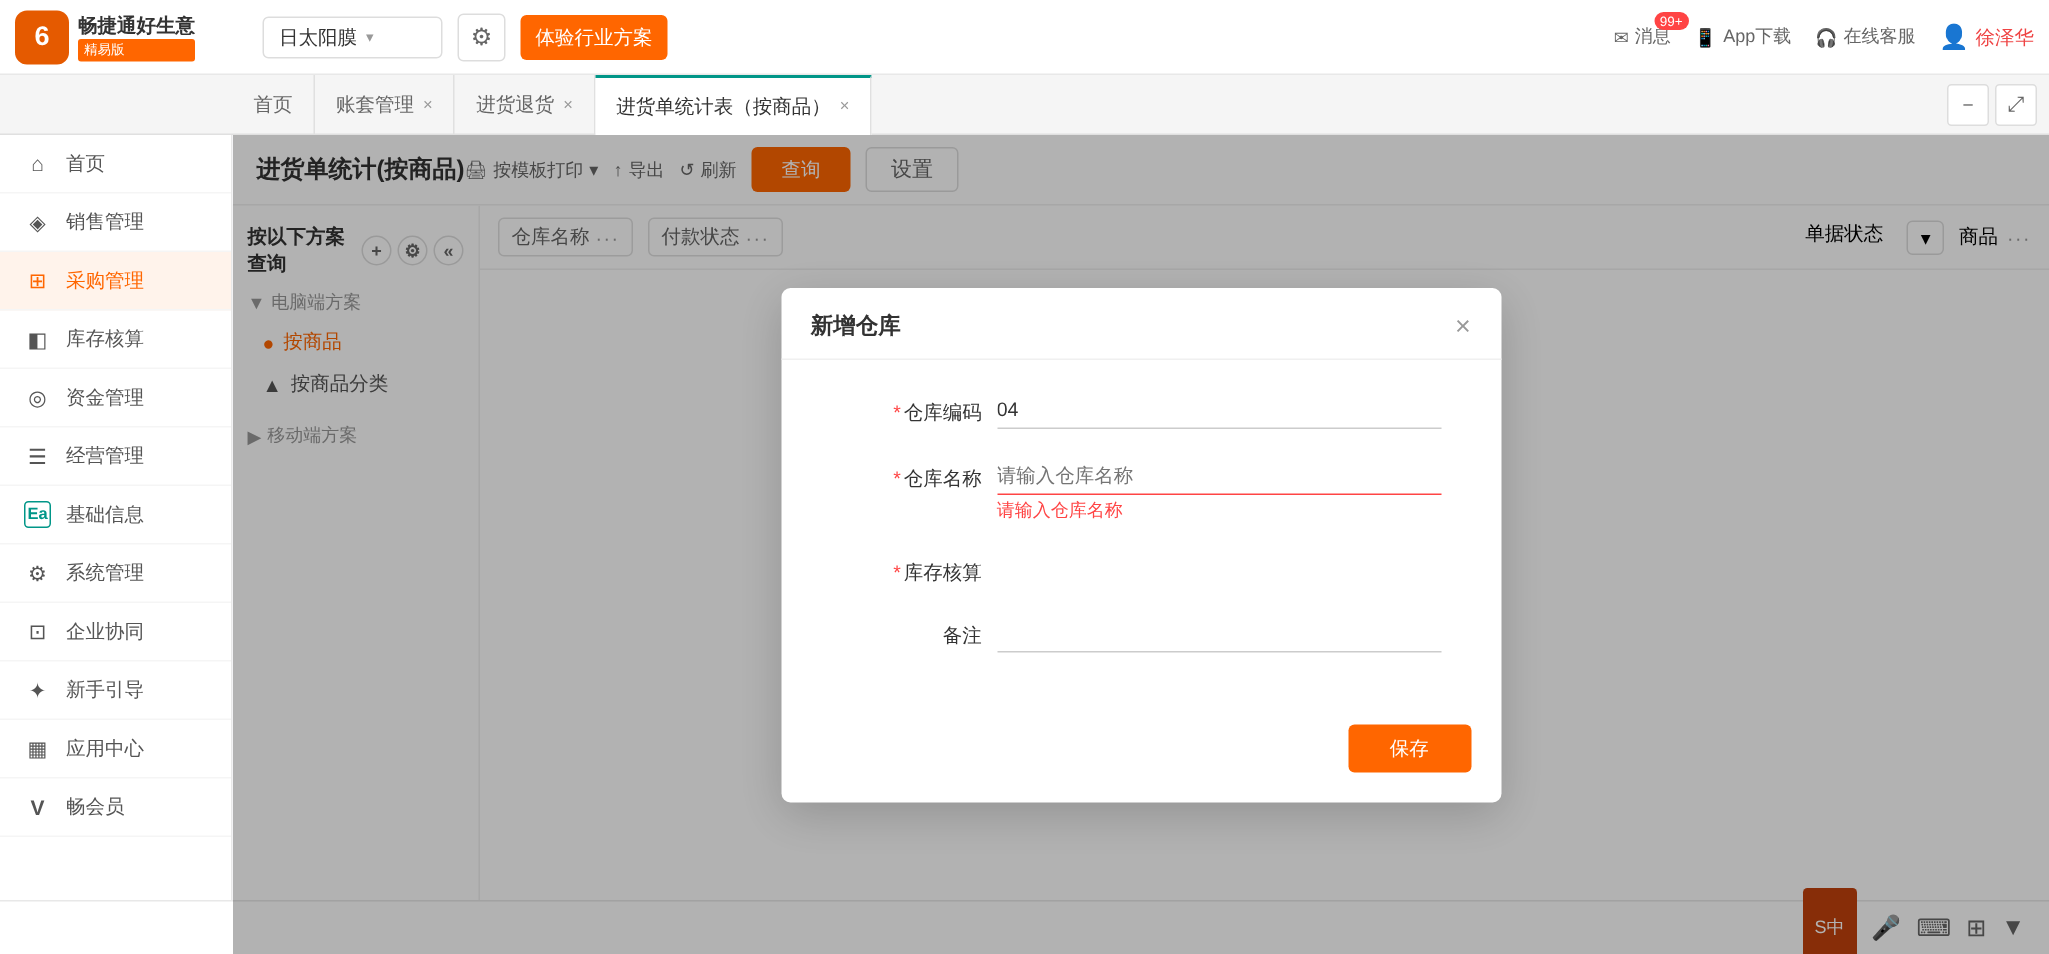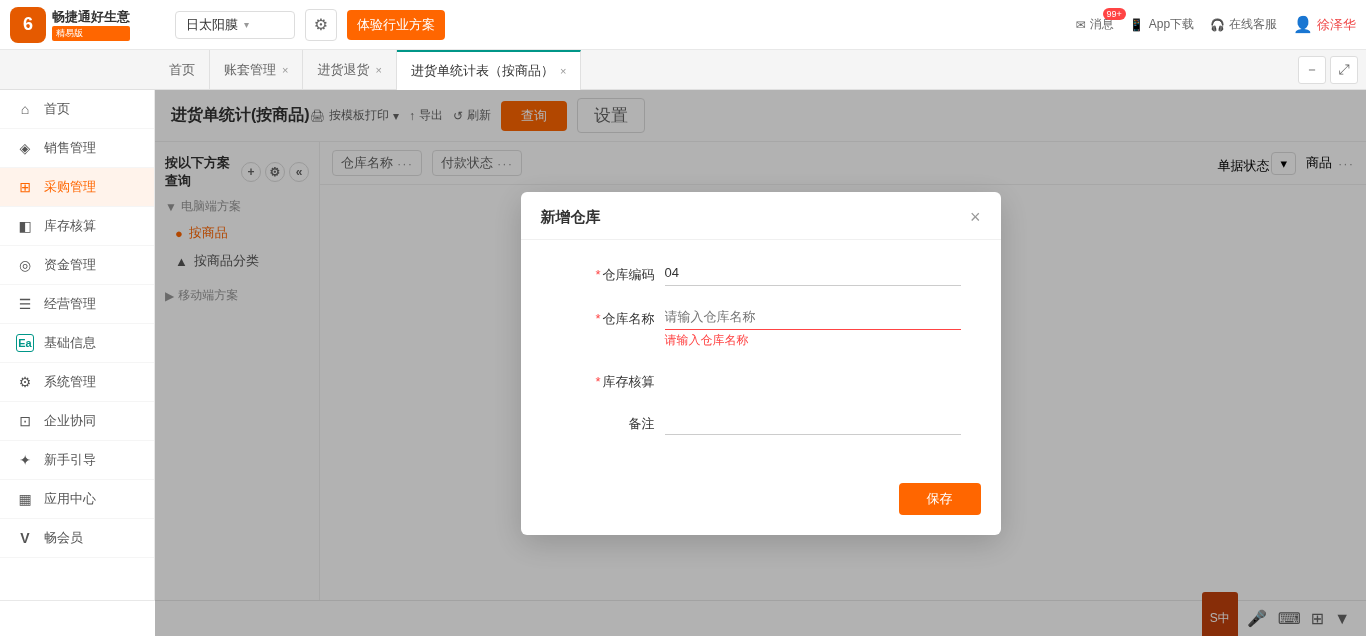--- a/index.html
+++ b/index.html
@@ -239,21 +239,21 @@
       cursor: pointer;
       font-size: 13px;
     }
     .settings-btn {
       background: #fff;
       color: #666;
       border: 1px solid #ddd;
       border-radius: 4px;
       padding: 5px 16px;
       cursor: pointer;
-      font-size: 17px;
+      font-size: 14px;
     }
     .scheme-header {
       display: flex;
       align-items: center;
       padding: 4px 10px;
       font-size: 13px;
       color: #333;
       font-weight: bold;
       gap: 6px;
     }
@@ -707,21 +707,21 @@
         <div class="right-table-area">
           <div class="table-top-bar">
             <div class="table-filter-item">
               <span>仓库名称</span>
               <span class="dots-icon">···</span>
             </div>
             <div class="table-filter-item">
               <span>付款状态</span>
               <span class="dots-icon">···</span>
             </div>
-            <div style="margin-left: auto; display: flex; align-items: flex-end; gap: 2px;">
+            <div style="margin-left: auto; display: flex; align-items: flex-start; gap: 16px;">
               <span>单据状态</span>
               <div style="border: 1px solid #ddd; border-radius: 4px; padding: 3px 8px; display:flex; align-items:center; gap:4px; cursor:pointer;">
                 <span>▾</span>
               </div>
             </div>
             <div style="display: flex; align-items: center; gap: 6px;">
               <span>商品</span>
               <span class="dots-icon">···</span>
             </div>
           </div>

